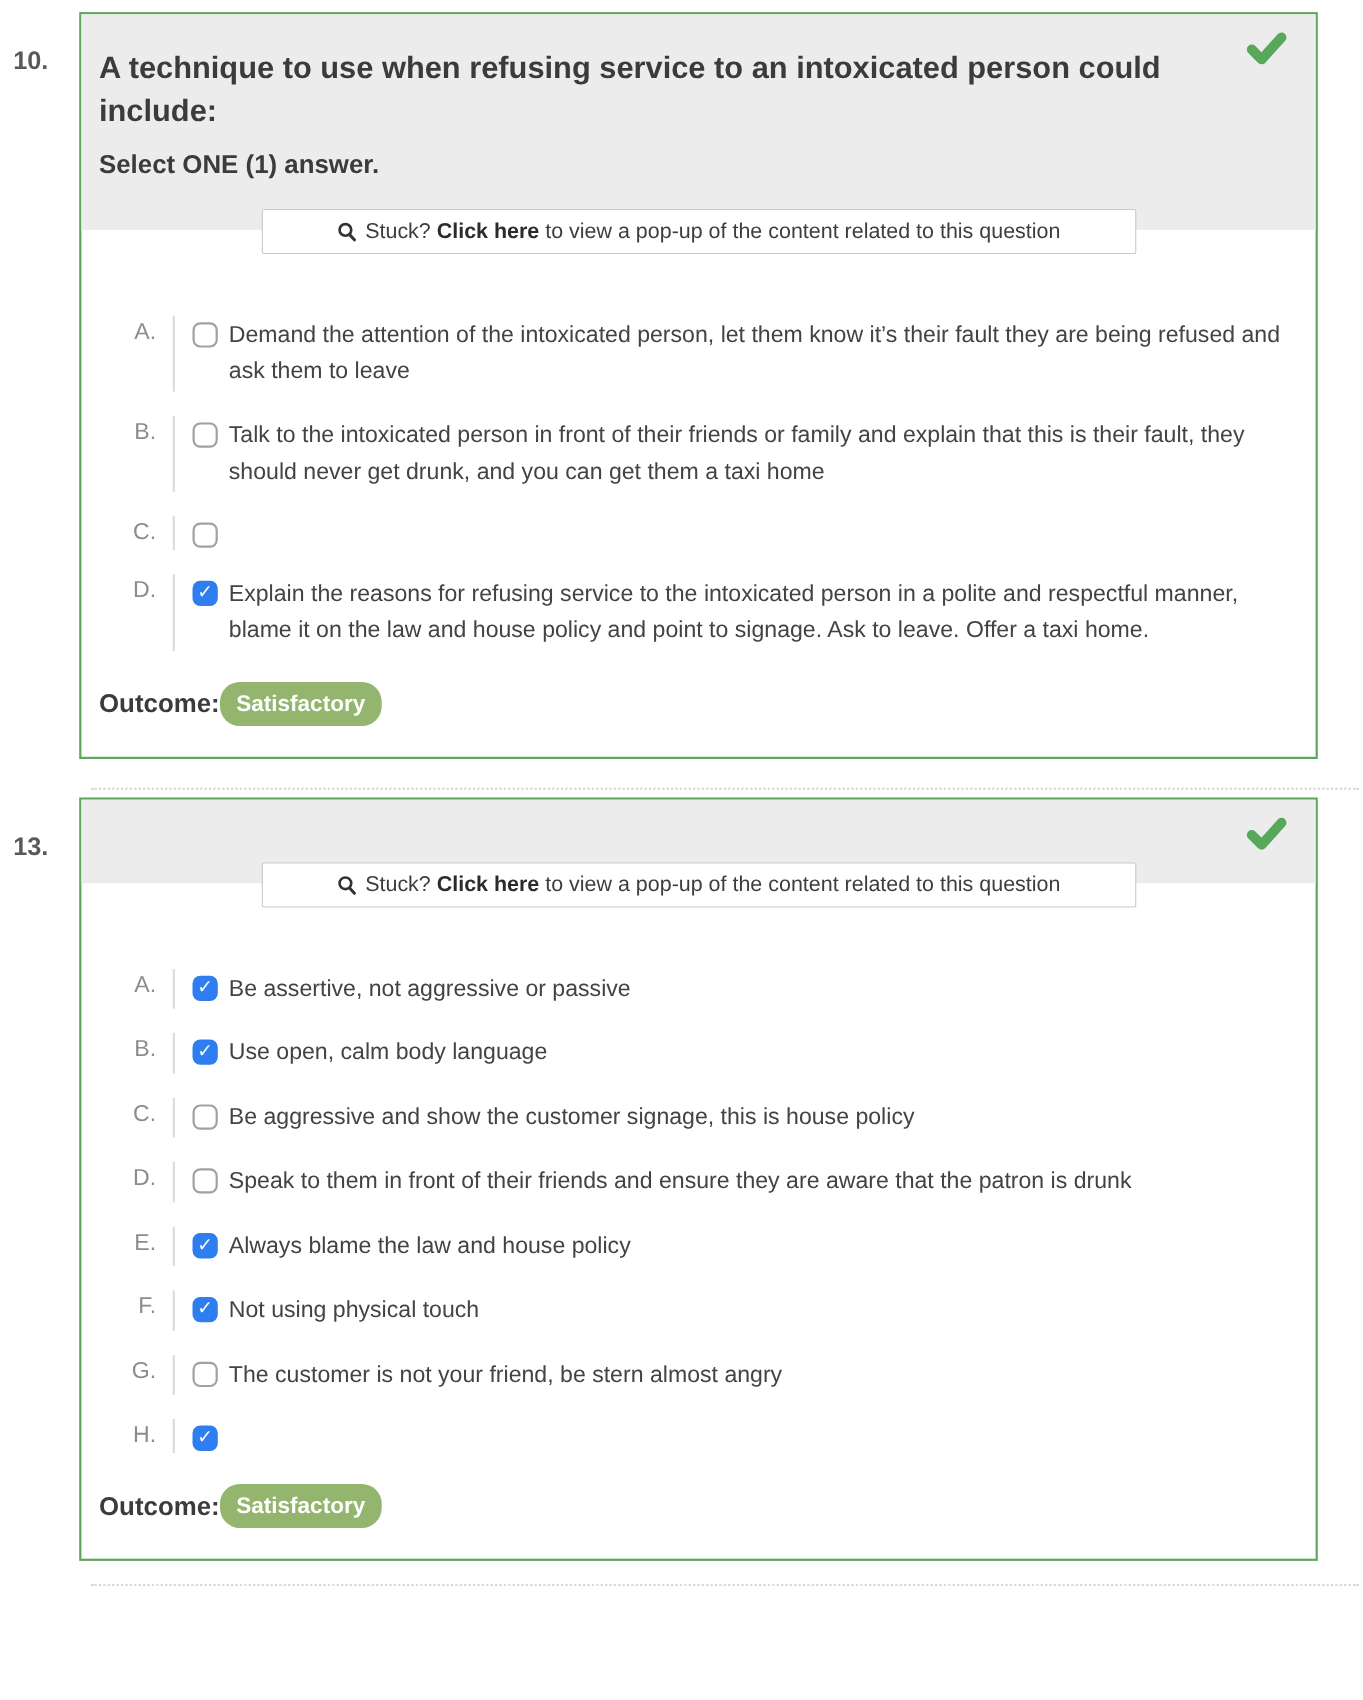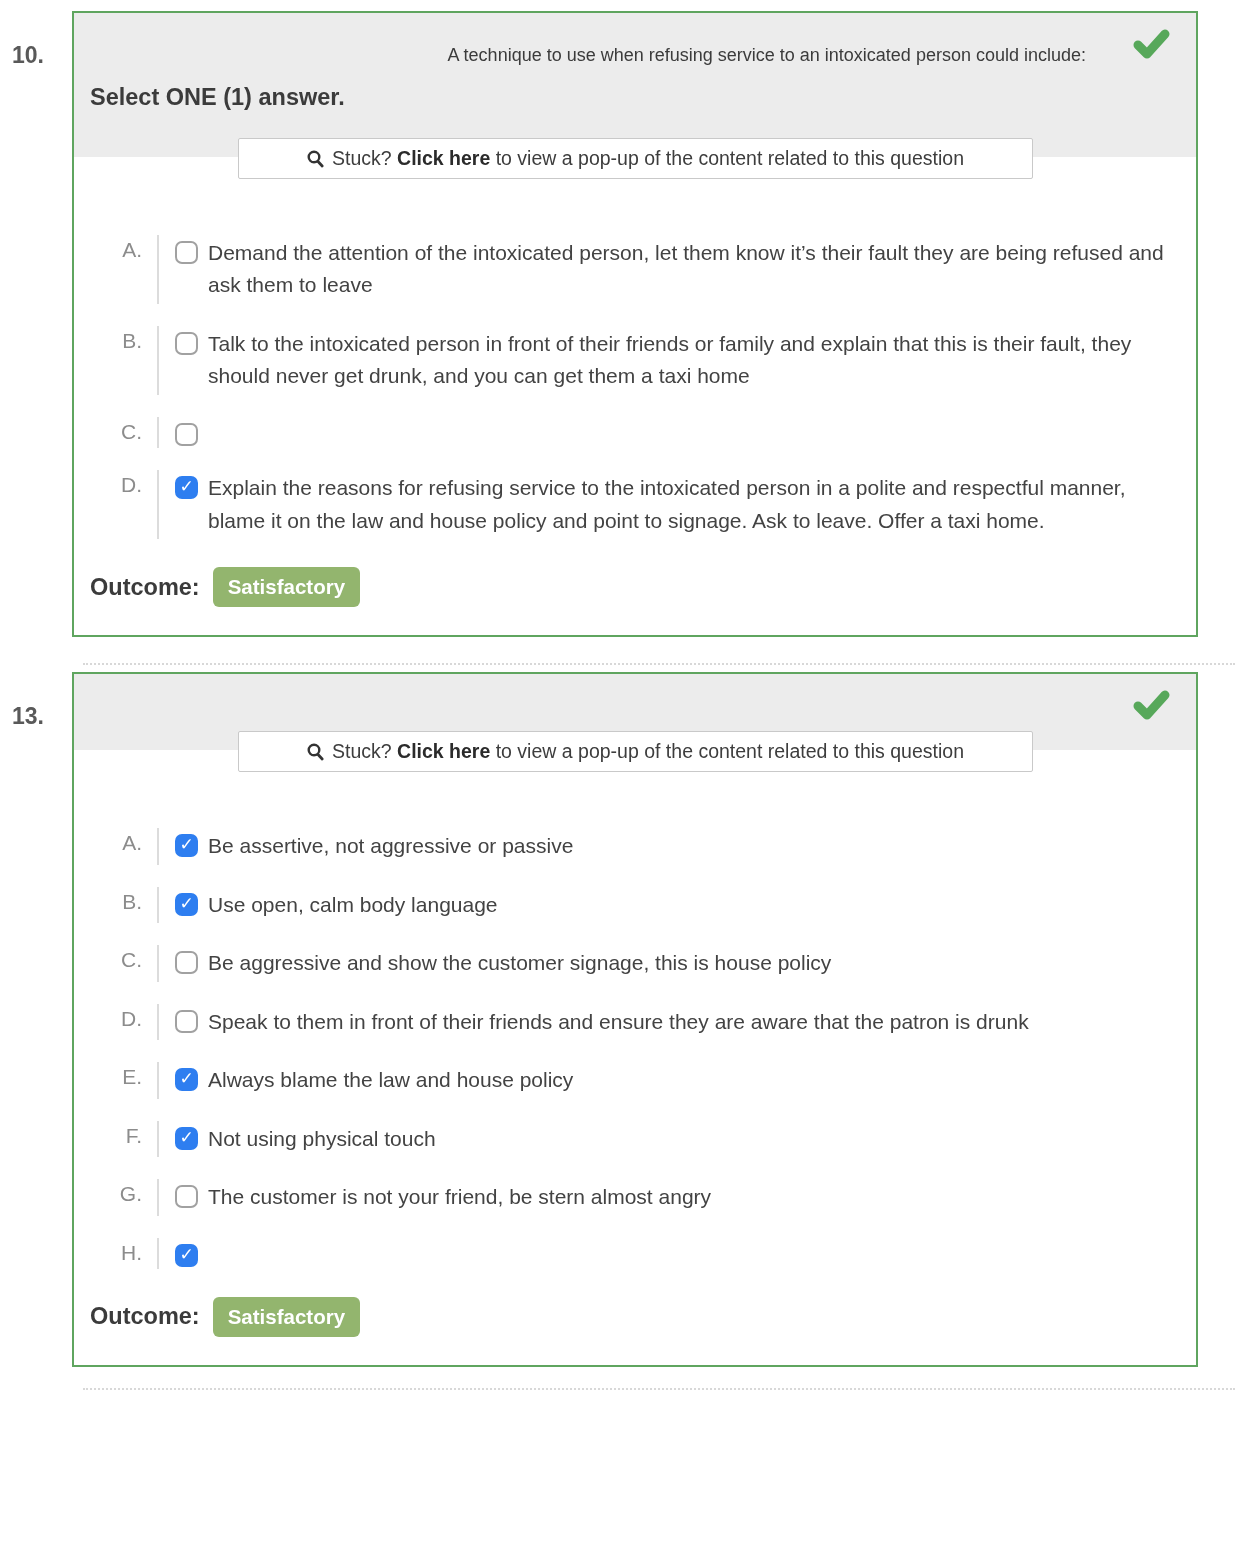--- a/index.html
+++ b/index.html
@@ -29,23 +29,22 @@
   .card{
     border:2px solid var(--border-green);
     background:#ffffff;
   }
   .q-header{
     background:var(--header-gray);
     padding:30px 110px 46px 16px;
     position:relative;
   }
   .q-title{
-    font-size:18px;line-height:1.38;color:var(--text-dark);
-    font-weight:normal;
-    text-align:right;
+    font-size:28px;line-height:1.38;color:var(--text-dark);
+    font-weight:bold;
   }
   .q-instruction{
     font-size:23.5px;font-weight:bold;color:var(--text-dark);
     margin-top:16px;
   }
   .big-check{position:absolute;top:16px;right:26px;}
   .stuck-bar{
     width:795px;
     margin:-19px auto 16px;
     background:#ffffff;
@@ -97,24 +96,23 @@
   .opt-text{
     margin-left:10px;
     font-size:21px;line-height:1.55;color:var(--text-option);
   }
   .outcome{
     display:flex;align-items:center;
     padding:6px 20px 28px 16px;
   }
   .outcome-label{font-size:23.5px;font-weight:bold;color:var(--text-dark);}
   .outcome-badge{
-    margin-left:13px;
     background:var(--badge-green);
     color:#ffffff;font-weight:bold;font-size:20.5px;
-    padding:8px 15px;border-radius:6px;
+    padding:8px 15px;border-radius:18px;
   }
   .dotted-sep{
     border-top:2px dotted #d8d8d8;
     margin-left:83px;margin-right:4px;
   }
   .sep-between{margin-top:26px;margin-bottom:7px;}
   .sep-bottom{margin-top:21px;}
 </style>
 </head>
 <body>

